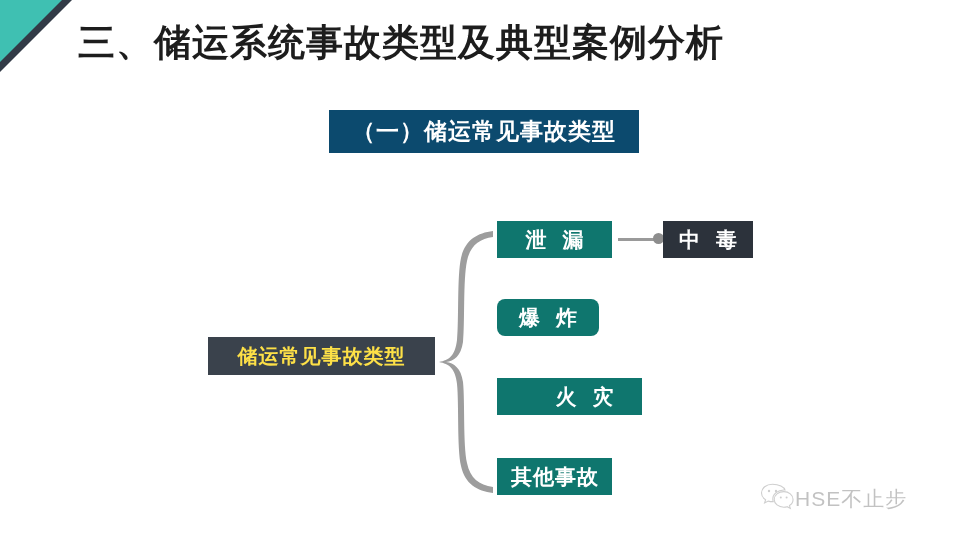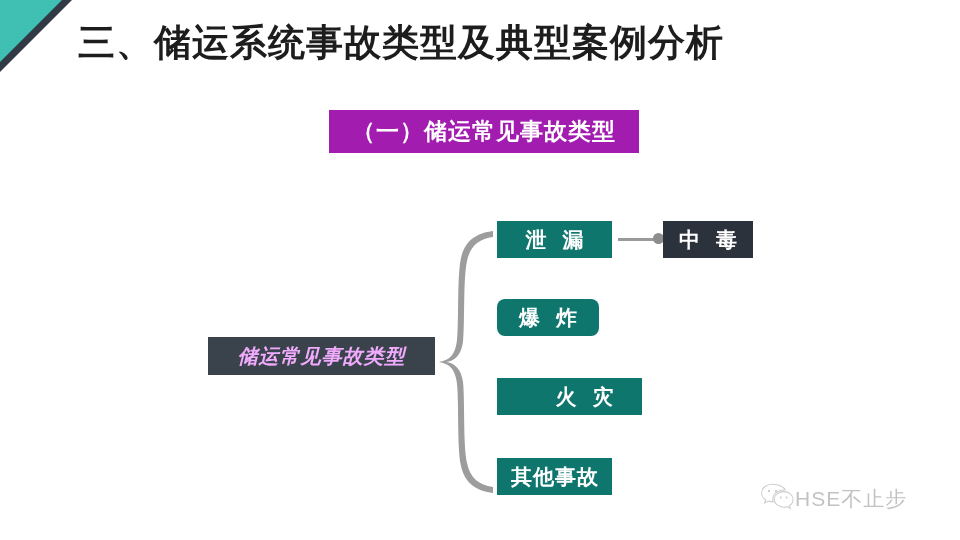--- a/index.html
+++ b/index.html
@@ -46,21 +46,21 @@
     white-space: nowrap;
   }
 
   
   .subtitle-banner {
     position: absolute;
     left: 329px;
     top: 110px;
     width: 310px;
     height: 43px;
-    background: #a21caf;
+    background: #0c4a6e;
     display: flex;
     align-items: center;
     justify-content: center;
   }
   .subtitle-banner span {
     color: #ffffff;
     font-size: 23px;
     font-weight: bold;
     letter-spacing: 1px;
     white-space: nowrap;
@@ -72,26 +72,25 @@
     left: 208px;
     top: 337px;
     width: 227px;
     height: 38px;
     background: #3a424c;
     display: flex;
     align-items: center;
     justify-content: center;
   }
   .root-node span {
-    color: #f0abfc;
+    color: #fde047;
     font-size: 20px;
     font-weight: bold;
     letter-spacing: 1px;
     white-space: nowrap;
-    font-style: italic;
   }
 
   
   .brace {
     position: absolute;
     left: 437px;
     top: 228px;
     width: 58px;
     height: 268px;
   }

